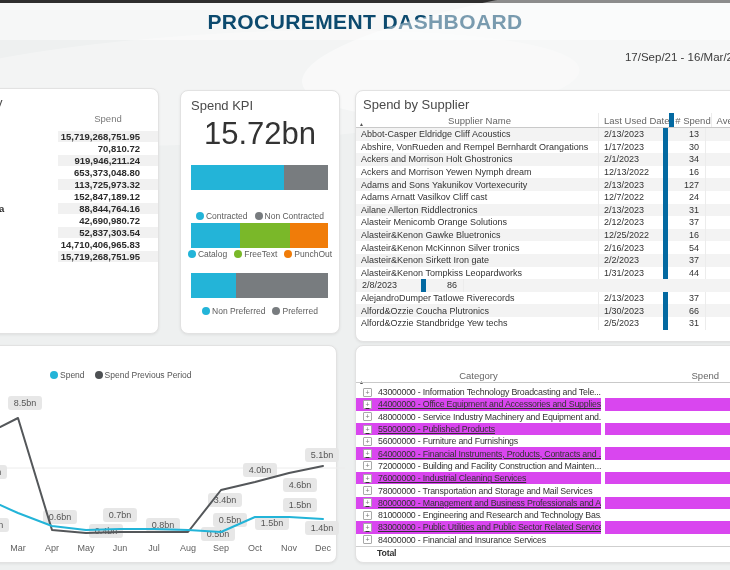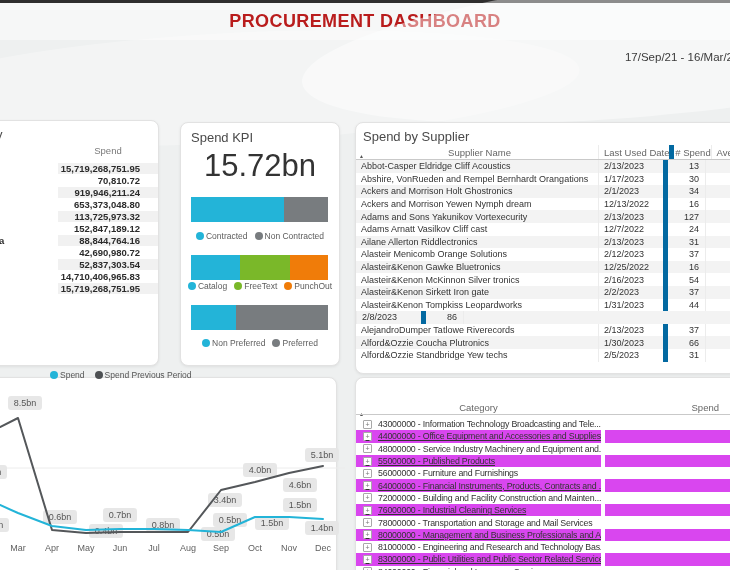--- a/index.html
+++ b/index.html
@@ -5,25 +5,25 @@
   html,body{margin:0;padding:0;background:#dfe1e1;}
   #app{position:relative;width:730px;height:570px;overflow:hidden;background:#eef0f0;
        font-family:"Liberation Sans",sans-serif;}
   .topstrip{position:absolute;left:0;top:0;width:730px;height:3px;background:#2e2e2e;}
   .headerband{position:absolute;left:0;top:3px;width:730px;height:37px;background:#f6f7f7;
        display:flex;align-items:center;justify-content:center;}
   .curve1{position:absolute;left:300px;top:-30px;width:760px;height:140px;border-radius:50%;
        background:rgba(255,255,255,.45);transform:rotate(-6deg);pointer-events:none;}
   .curve2{position:absolute;left:-120px;top:30px;width:700px;height:110px;border-radius:50%;
        background:rgba(255,255,255,.30);transform:rotate(-3deg);pointer-events:none;}
-  .pagetitle{font-size:18px;font-weight:bold;color:#b91c1c;letter-spacing:.4px;}
+  .pagetitle{font-size:21px;font-weight:bold;color:#0c4a6e;letter-spacing:.4px;}
   .daterange{position:absolute;top:51px;right:-3px;font-size:11.5px;color:#3a3a3a;white-space:nowrap;}
 
   .panel{position:absolute;background:#fff;border:1px solid #e2e2e2;border-radius:8px;
-       box-shadow:0 1px 3px rgba(0,0,0,.07);margin-top:32px;}
+       box-shadow:0 1px 3px rgba(0,0,0,.07);}
   .ptitle{position:absolute;font-size:13px;color:#4a4a4a;white-space:nowrap;}
 
   
   .left-panel{left:-60px;top:88px;width:217px;height:244px;}
   .lp-title{position:absolute;left:55px;top:6px;font-size:13px;color:#4a4a4a;}
   .lp-header{position:absolute;left:0;top:24px;width:217px;height:14px;display:flex;}
   .lp-header .hl{flex:1;}
   .lp-header .hv{flex:0 0 100px;text-align:center;font-size:9.5px;color:#7a7a7a;}
   .lp-rows{position:absolute;left:0;top:41px;width:217px;}
   .lp-row{display:flex;height:12px;align-items:center;}
@@ -155,21 +155,21 @@
   </div>
 
   <div class="panel kpi-panel">
     <div class="ptitle kpi-title">Spend KPI</div>
     <div class="kpi-value">15.72bn</div>
     <div id="kpi-bars">
         <div class="kbar" style="top: 74px;">
           <div class="kseg" style="width: 68%; background: rgb(35, 180, 216);"></div>
           <div class="kseg" style="width: 32%; background: rgb(120, 124, 127);"></div>
         </div>
-        <div class="klegend" style="top: 108px;">
+        <div class="klegend" style="top: 120px;">
           <span class="legitem">
             <span class="dot" style="background: rgb(35, 180, 216);"></span>
             <span>Contracted</span>
           </span>
           <span class="legitem">
             <span class="dot" style="background: rgb(120, 124, 127);"></span>
             <span>Non Contracted</span>
           </span>
         </div>
         <div class="kbar" style="top: 132px;">

